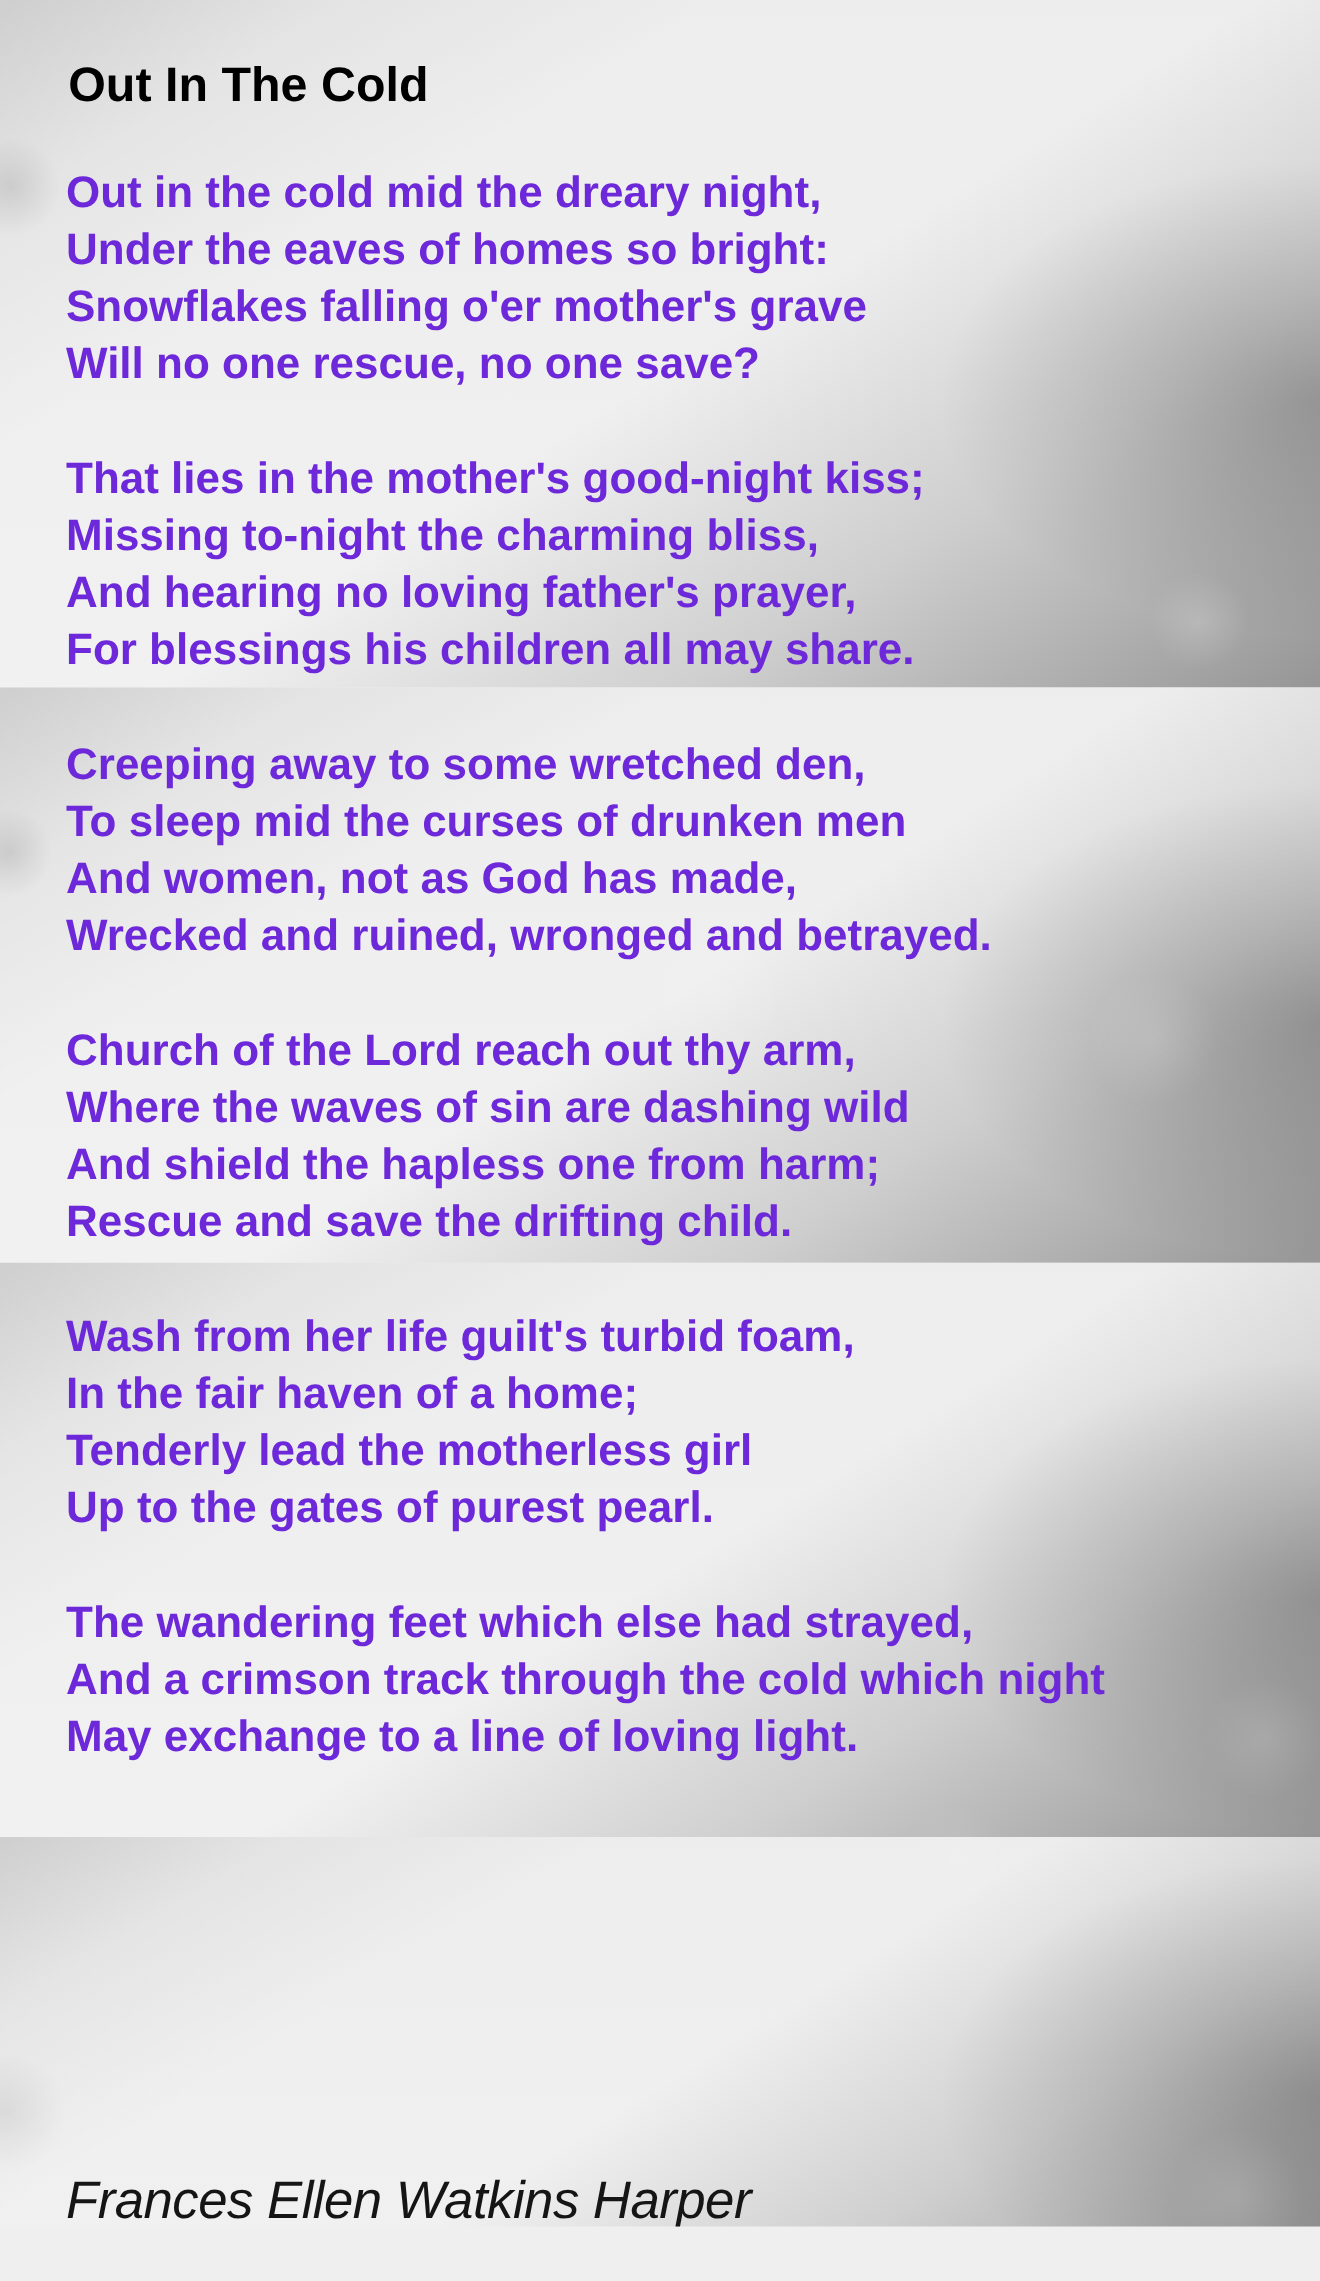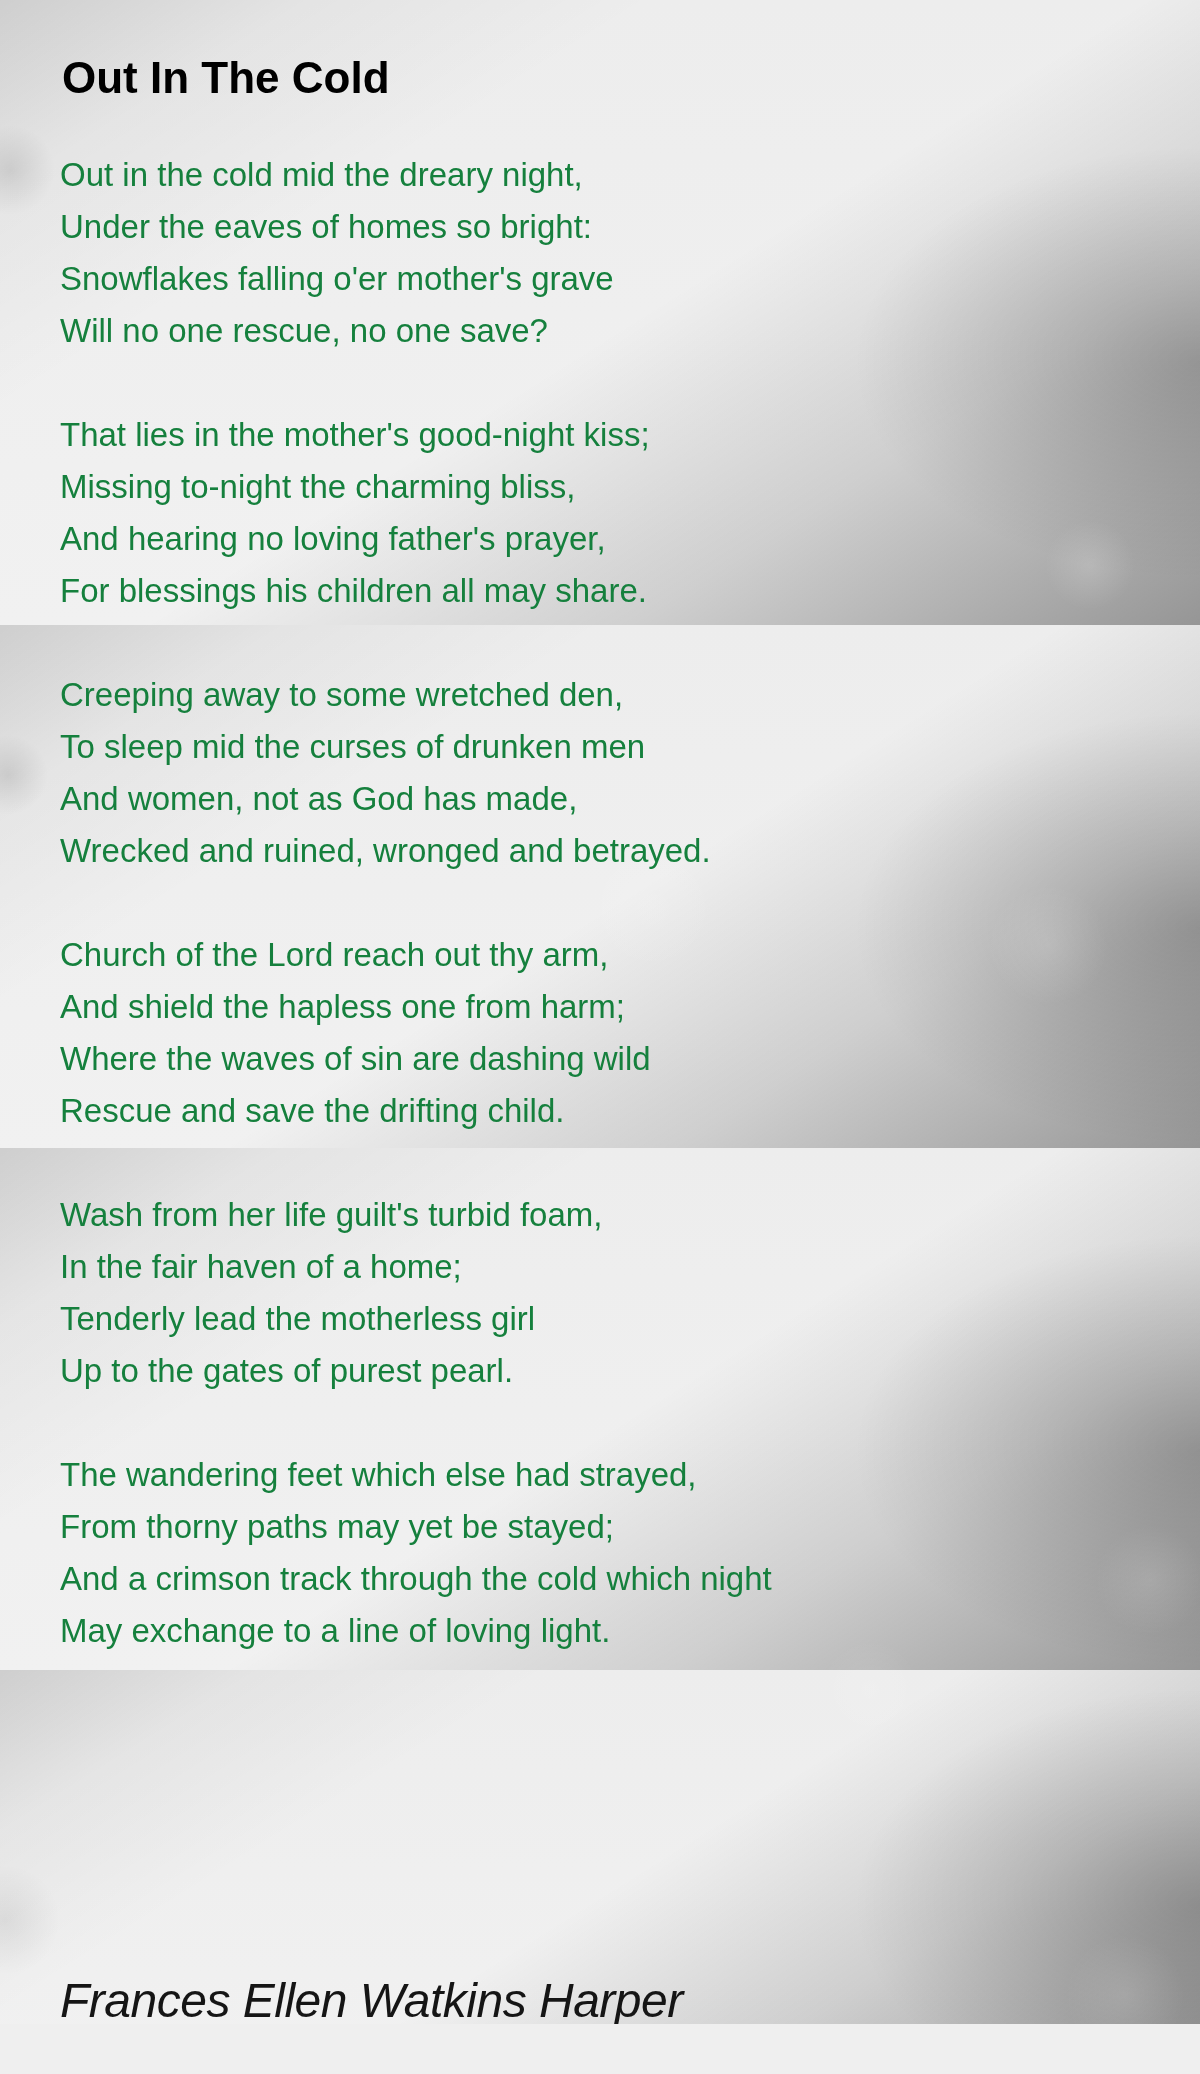--- a/index.html
+++ b/index.html
@@ -62,24 +62,24 @@
     font-weight:700;
     color:#000;
   }
   .poem{
     position:absolute;
     left:60px;top:149px;
   }
   .stanza{margin:0 0 52px 0;}
   .stanza p{
     margin:0;
-    font-size:33px;
+    font-size:40px;
     line-height:52px;
-    font-weight:400;
-    color:#15803d;
+    font-weight:700;
+    color:#6d28d9;
     white-space:nowrap;
   }
   .author-signature{
     position:absolute;
     left:60px;top:1973px;
     font-size:48px;
     font-style:italic;
     font-weight:400;
     letter-spacing:-0.5px;
     color:#151515;
@@ -118,35 +118,34 @@
 
     <div class="stanza">
       <p>Creeping away to some wretched den,</p>
       <p>To sleep mid the curses of drunken men</p>
       <p>And women, not as God has made,</p>
       <p>Wrecked and ruined, wronged and betrayed.</p>
     </div>
 
     <div class="stanza">
       <p>Church of the Lord reach out thy arm,</p>
+      <p>Where the waves of sin are dashing wild</p>
       <p>And shield the hapless one from harm;</p>
-      <p>Where the waves of sin are dashing wild</p>
       <p>Rescue and save the drifting child.</p>
     </div>
 
     <div class="stanza">
       <p>Wash from her life guilt's turbid foam,</p>
       <p>In the fair haven of a home;</p>
       <p>Tenderly lead the motherless girl</p>
       <p>Up to the gates of purest pearl.</p>
     </div>
 
     <div class="stanza">
       <p>The wandering feet which else had strayed,</p>
-      <p>From thorny paths may yet be stayed;</p>
       <p>And a crimson track through the cold which night</p>
       <p>May exchange to a line of loving light.</p>
     </div>
 
   </div>
 
   <div class="author-signature">Frances Ellen Watkins Harper</div>
 
 </div>
 

